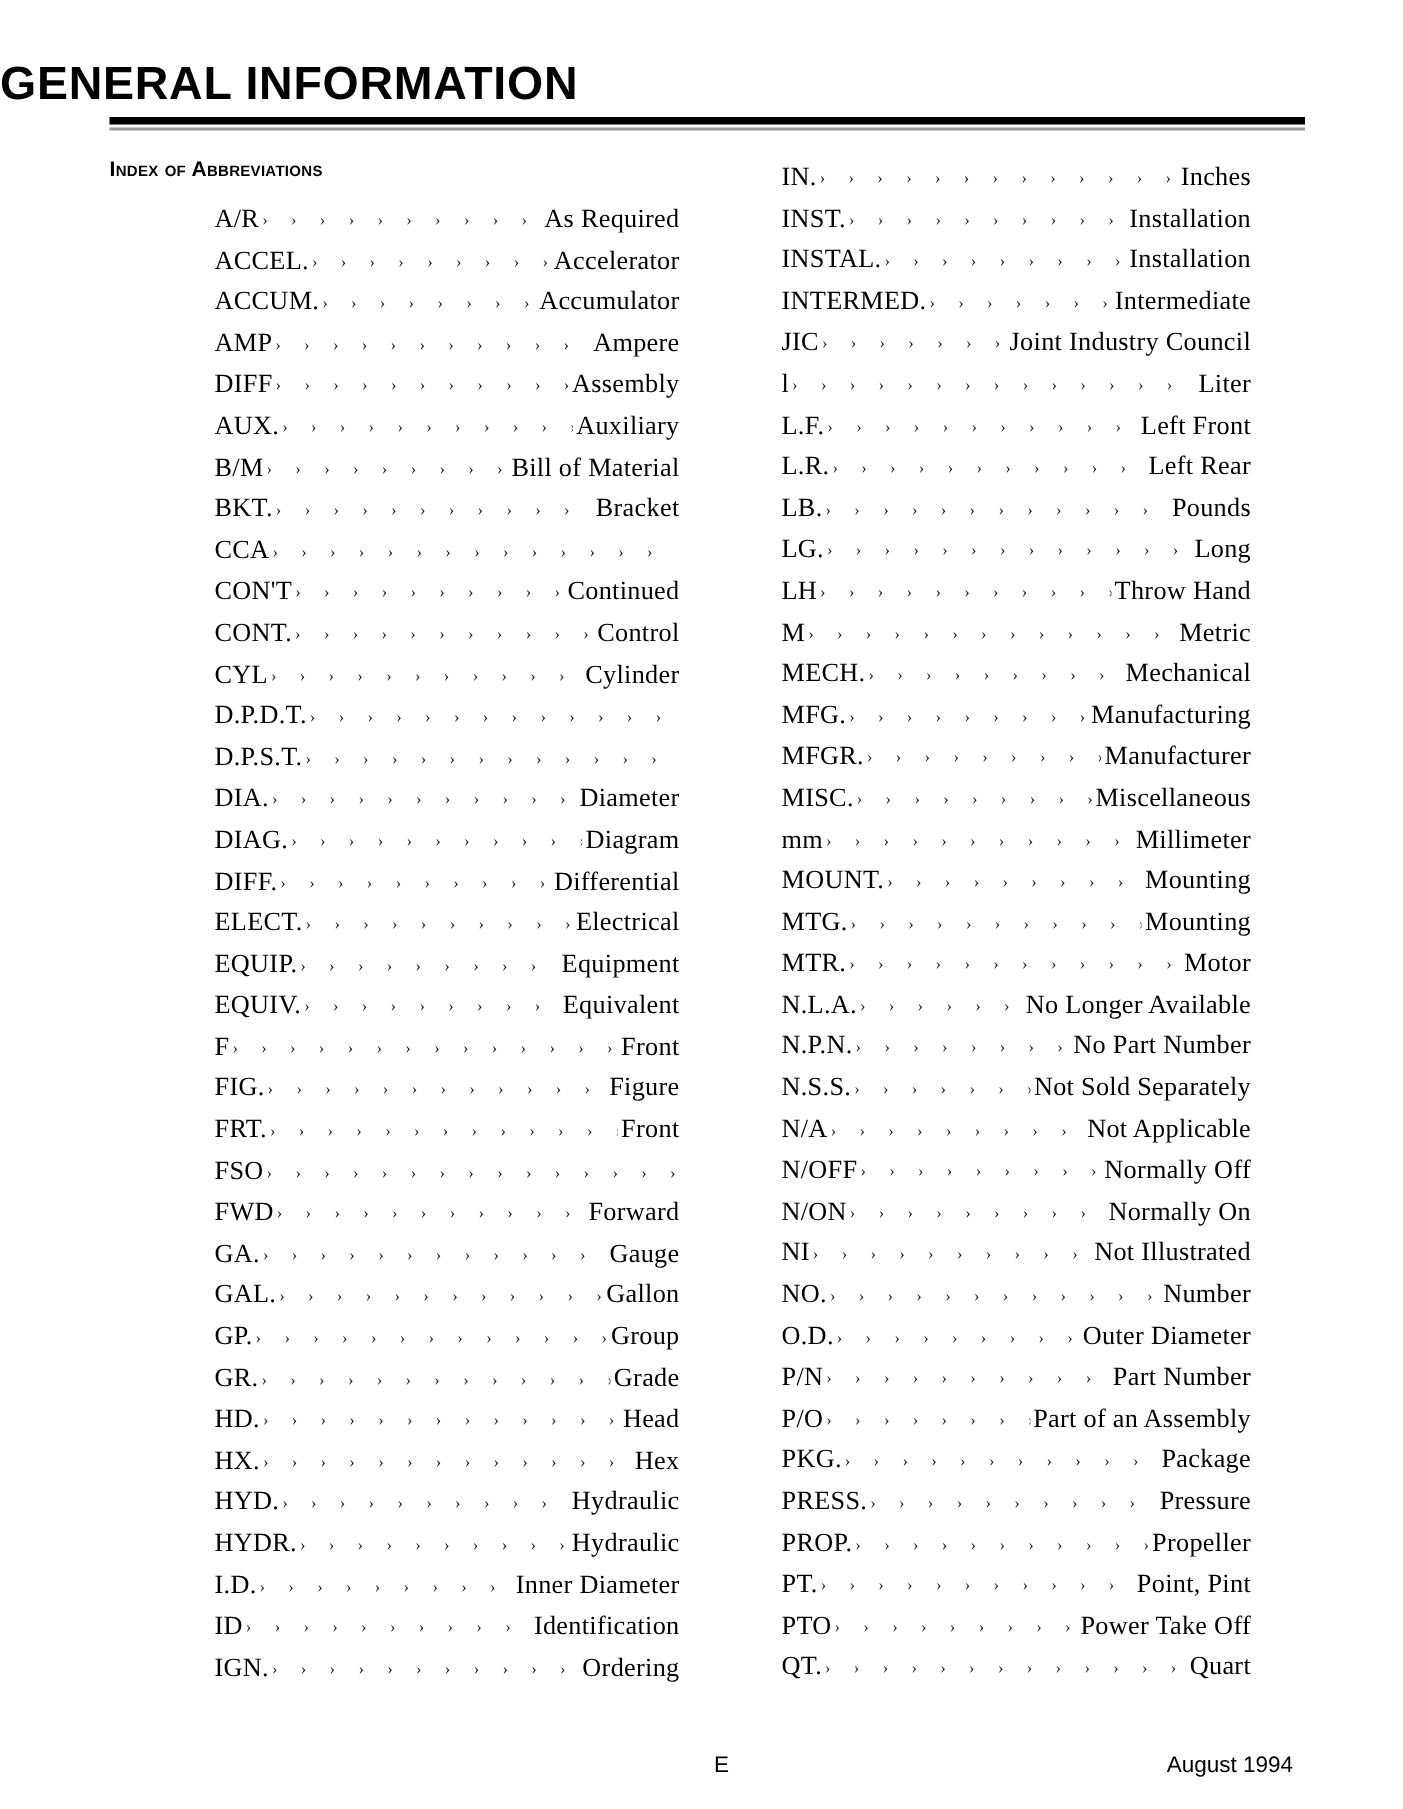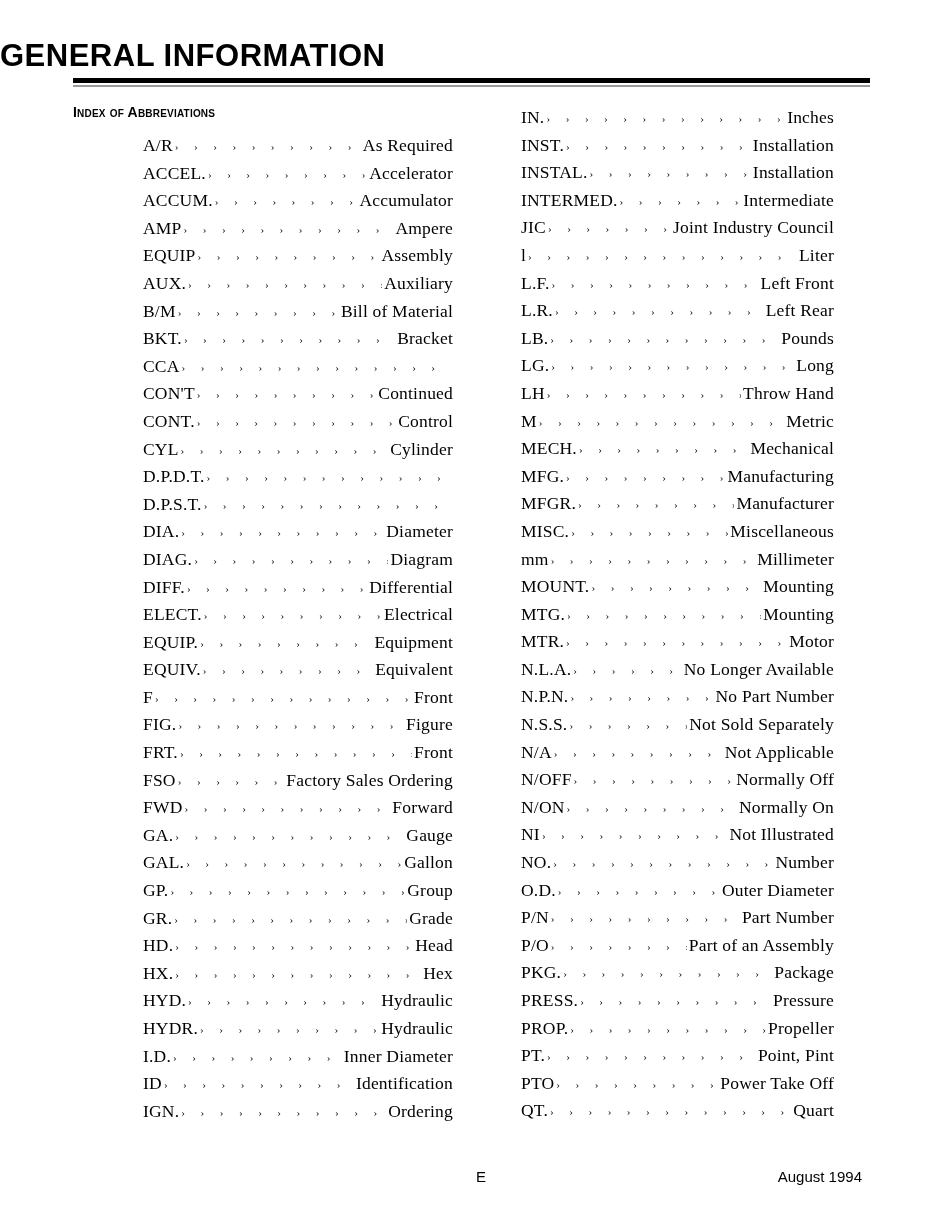--- a/index.html
+++ b/index.html
@@ -160,21 +160,21 @@
         <span class="abbr-term">ACCUM.</span>
         <span class="abbr-leader">› › › › › › › › › › › › › › › › › › › › › › › › › › › ›</span>
         <span class="abbr-def">Accumulator</span>
       </div>
       <div class="abbr-row">
         <span class="abbr-term">AMP</span>
         <span class="abbr-leader">› › › › › › › › › › › › › › › › › › › › › › › › › › › ›</span>
         <span class="abbr-def">Ampere</span>
       </div>
       <div class="abbr-row">
-        <span class="abbr-term">EQUIP</span>
+        <span class="abbr-term">DIFF</span>
         <span class="abbr-leader">› › › › › › › › › › › › › › › › › › › › › › › › › › › ›</span>
         <span class="abbr-def">Assembly</span>
       </div>
       <div class="abbr-row">
         <span class="abbr-term">AUX.</span>
         <span class="abbr-leader">› › › › › › › › › › › › › › › › › › › › › › › › › › › ›</span>
         <span class="abbr-def">Auxiliary</span>
       </div>
       <div class="abbr-row">
         <span class="abbr-term">B/M</span>
@@ -254,21 +254,20 @@
         <span class="abbr-def">Figure</span>
       </div>
       <div class="abbr-row">
         <span class="abbr-term">FRT.</span>
         <span class="abbr-leader">› › › › › › › › › › › › › › › › › › › › › › › › › › › ›</span>
         <span class="abbr-def">Front</span>
       </div>
       <div class="abbr-row">
         <span class="abbr-term">FSO</span>
         <span class="abbr-leader">› › › › › › › › › › › › › › › › › › › › › › › › › › › ›</span>
-        <span class="abbr-def">Factory Sales Ordering</span>
       </div>
       <div class="abbr-row">
         <span class="abbr-term">FWD</span>
         <span class="abbr-leader">› › › › › › › › › › › › › › › › › › › › › › › › › › › ›</span>
         <span class="abbr-def">Forward</span>
       </div>
       <div class="abbr-row">
         <span class="abbr-term">GA.</span>
         <span class="abbr-leader">› › › › › › › › › › › › › › › › › › › › › › › › › › › ›</span>
         <span class="abbr-def">Gauge</span>

